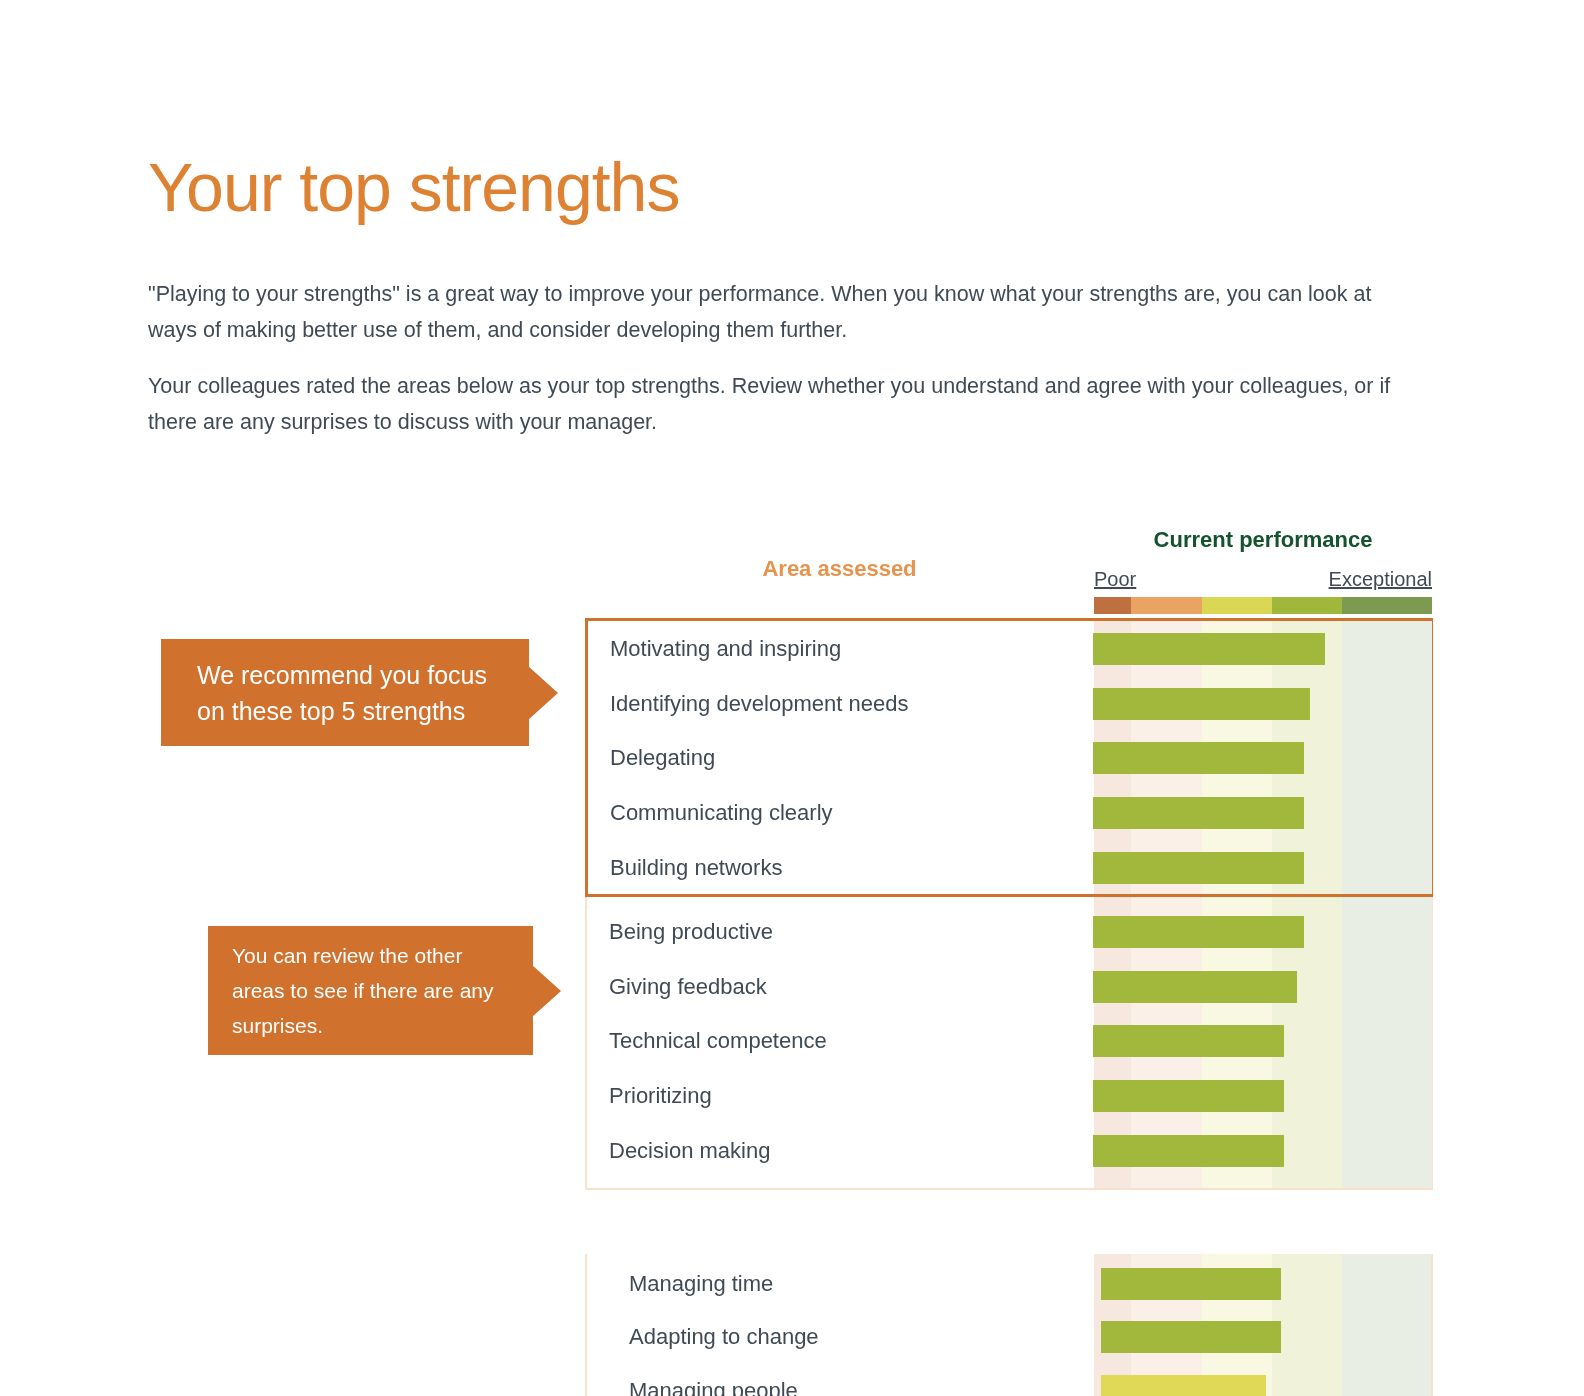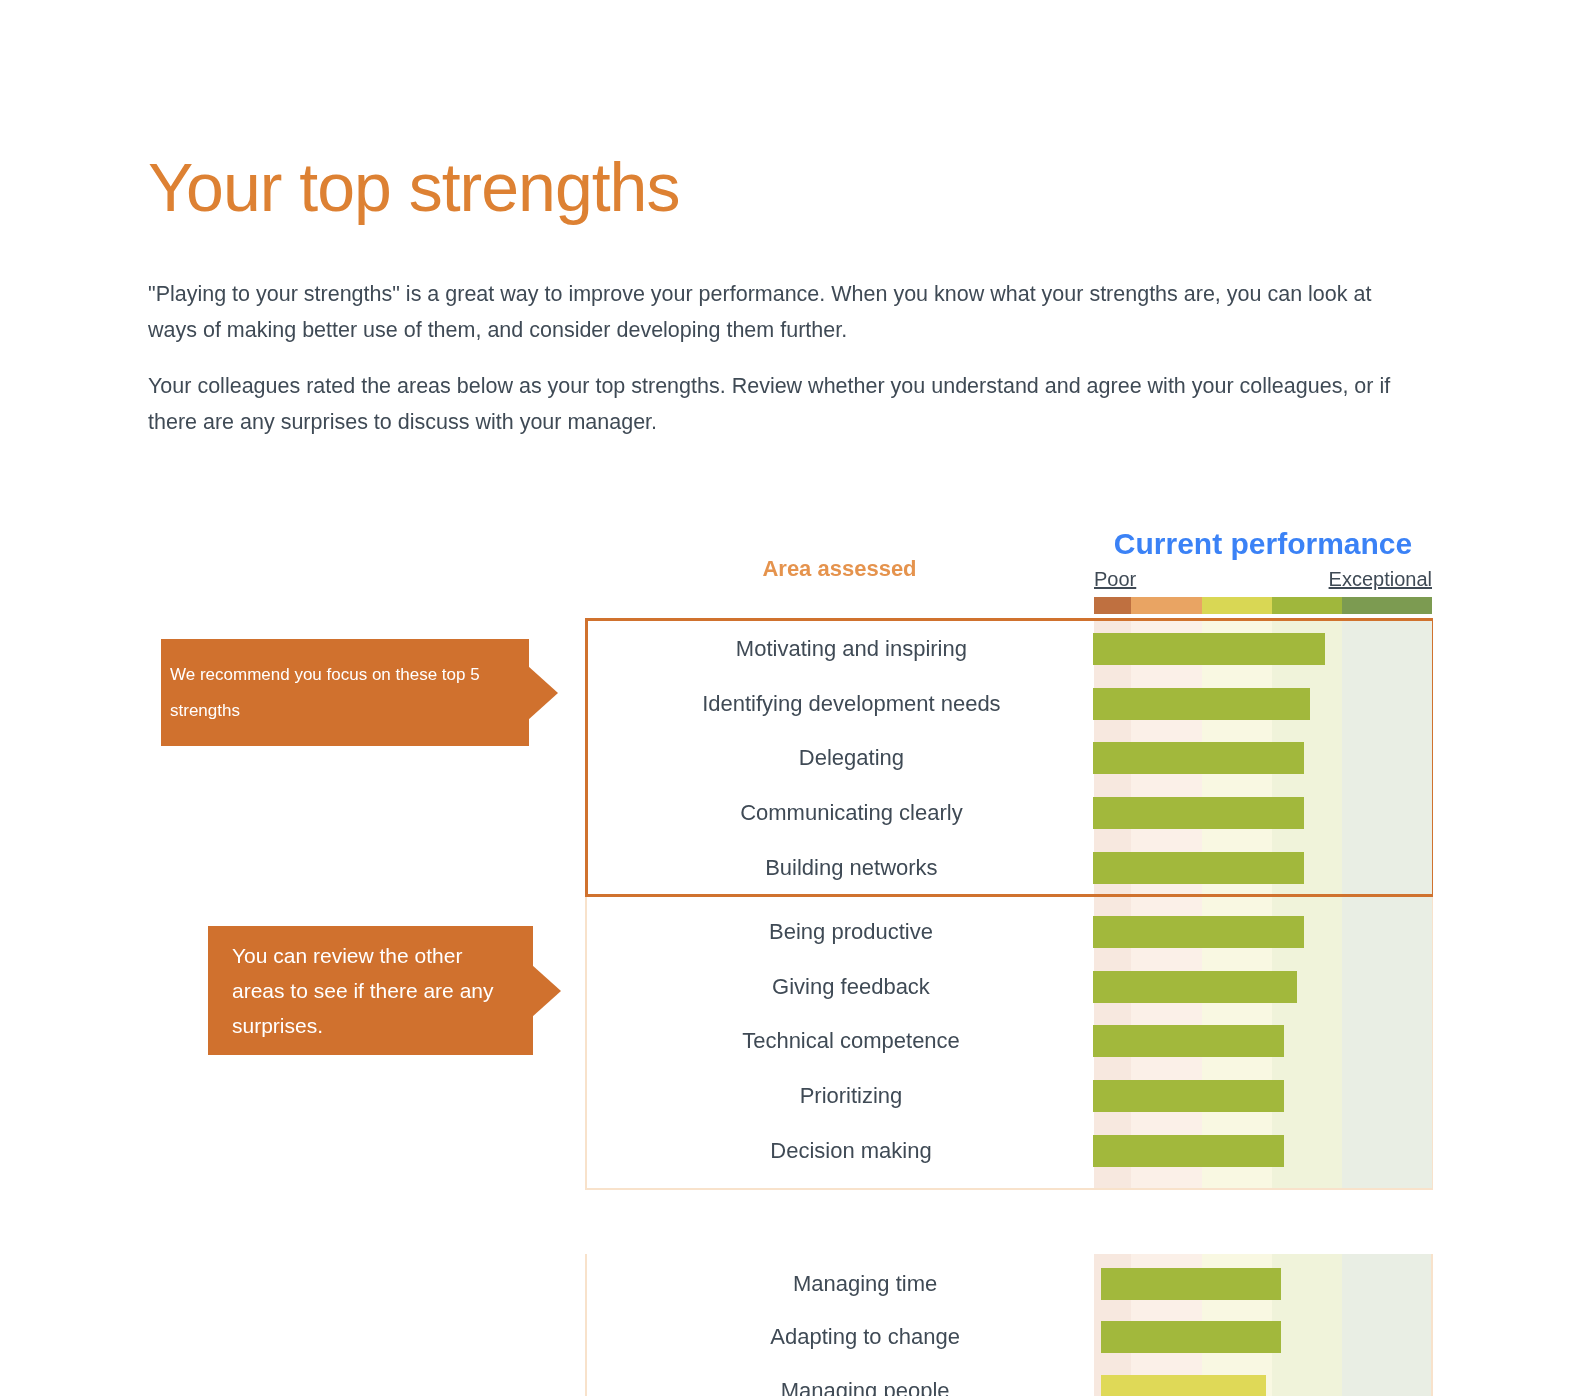--- a/index.html
+++ b/index.html
@@ -12,45 +12,45 @@
                 font-weight:300; letter-spacing:-1px; color:#dd8133; }
   .intro-p { position:absolute; left:148px; width:1255px; font-size:21.5px; line-height:36px;
              color:#3f4a55; }
   #intro-1 { top:276px; }
   #intro-2 { top:368px; }
 
   
   #area-assessed-header { position:absolute; left:585px; top:556px; width:509px;
         text-align:center; font-size:22px; font-weight:bold; color:#e5934d; }
   #current-performance-header { position:absolute; left:1094px; top:527px; width:338px;
-        text-align:center; font-size:30px; font-weight:bold; color:#3b82f6; }
+        text-align:center; font-size:22px; font-weight:bold; color:#14532d; }
   #scale-legend { position:absolute; left:1094px; top:568px; width:338px; display:flex;
         justify-content:space-between; font-size:20px; color:#3f4a55;text-decoration:underline; }
   #scale-bar { position:absolute; left:1094px; top:597px; width:338px; height:17px; display:flex; }
   #scale-bar .seg { height:100%; }
 
   
   .chart-group { position:absolute; left:585px; width:848px; background:#ffffff; }
   #group-top5   { top:618px; height:279px; border:3px solid #d0722e; padding-top:1px; }
   #group-mid    { top:897px; height:293px; border:2px solid #f8e2cb; border-top:none; padding-top:8px; }
   #group-bottom { top:1254px; height:206px; border:2px solid #f8e2cb; border-top:none;
                   border-bottom:none; padding-top:3px; overflow:hidden;padding-left:20px; }
   .bands { position:absolute; top:0; bottom:0; left:506px; width:338px; }
   #group-mid .bands, #group-bottom .bands { left:507px; }
-  .row { position:relative; z-index:1; display:flex; align-items:center; height:54.6px;text-align:center; }
+  .row { position:relative; z-index:1; display:flex; align-items:center; height:54.6px; }
   #group-bottom .row { height:53.5px; }
   .row-label { width:506px; padding-left:22px; font-size:22px; color:#3f4a55; white-space:nowrap; }
   .track { width:338px; height:32px; }
   .bar { height:100%; }
 
   
   .callout { position:absolute; background:#d0712e; color:#ffffff; display:flex;
              align-items:center; }
   #callout-top5 { left:161px; top:639px; width:368px; height:107px;
-                  font-size:17px; line-height:36px; padding:0 36px 0 9px; }
+                  font-size:25px; line-height:36px; padding:0 36px 0 36px; }
   #callout-other { left:208px; top:926px; width:325px; height:129px;
                    font-size:21px; line-height:35px; padding:0 14px 0 24px; }
   .callout-arrow { position:absolute; width:0; height:0; top:50%; transform:translateY(-50%); }
   #callout-top5 .callout-arrow { right:-29px; border-top:27px solid transparent;
         border-bottom:27px solid transparent; border-left:30px solid #d0712e; }
   #callout-other .callout-arrow { right:-28px; border-top:26px solid transparent;
         border-bottom:26px solid transparent; border-left:29px solid #d0712e; }
 </style>
 </head>
 <body>

